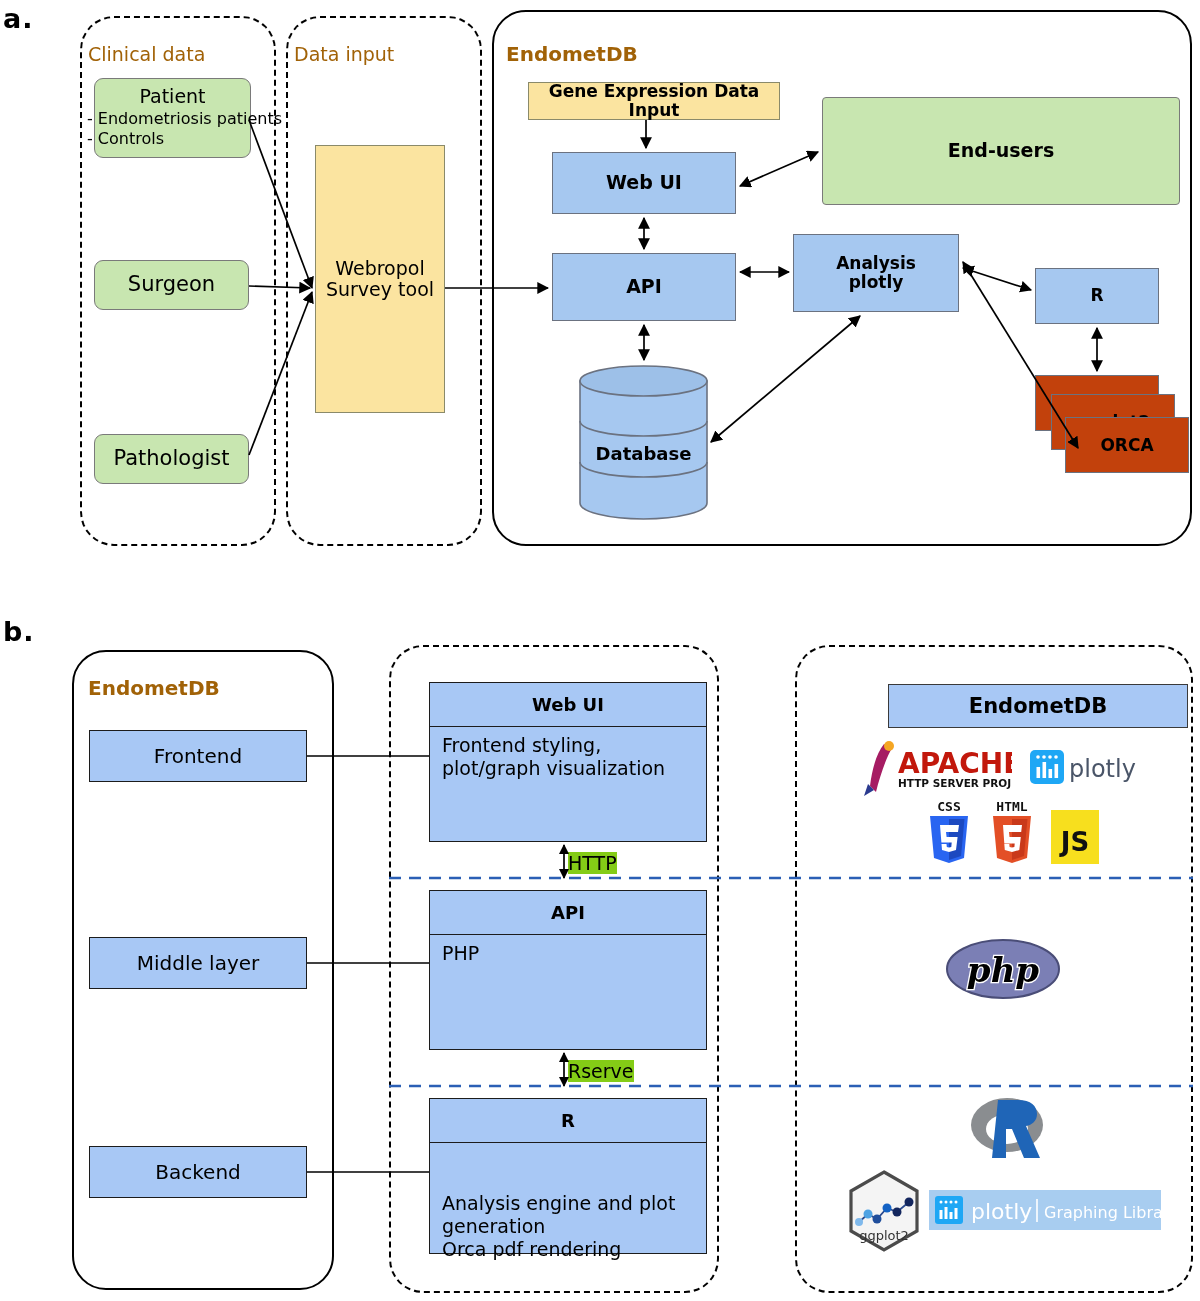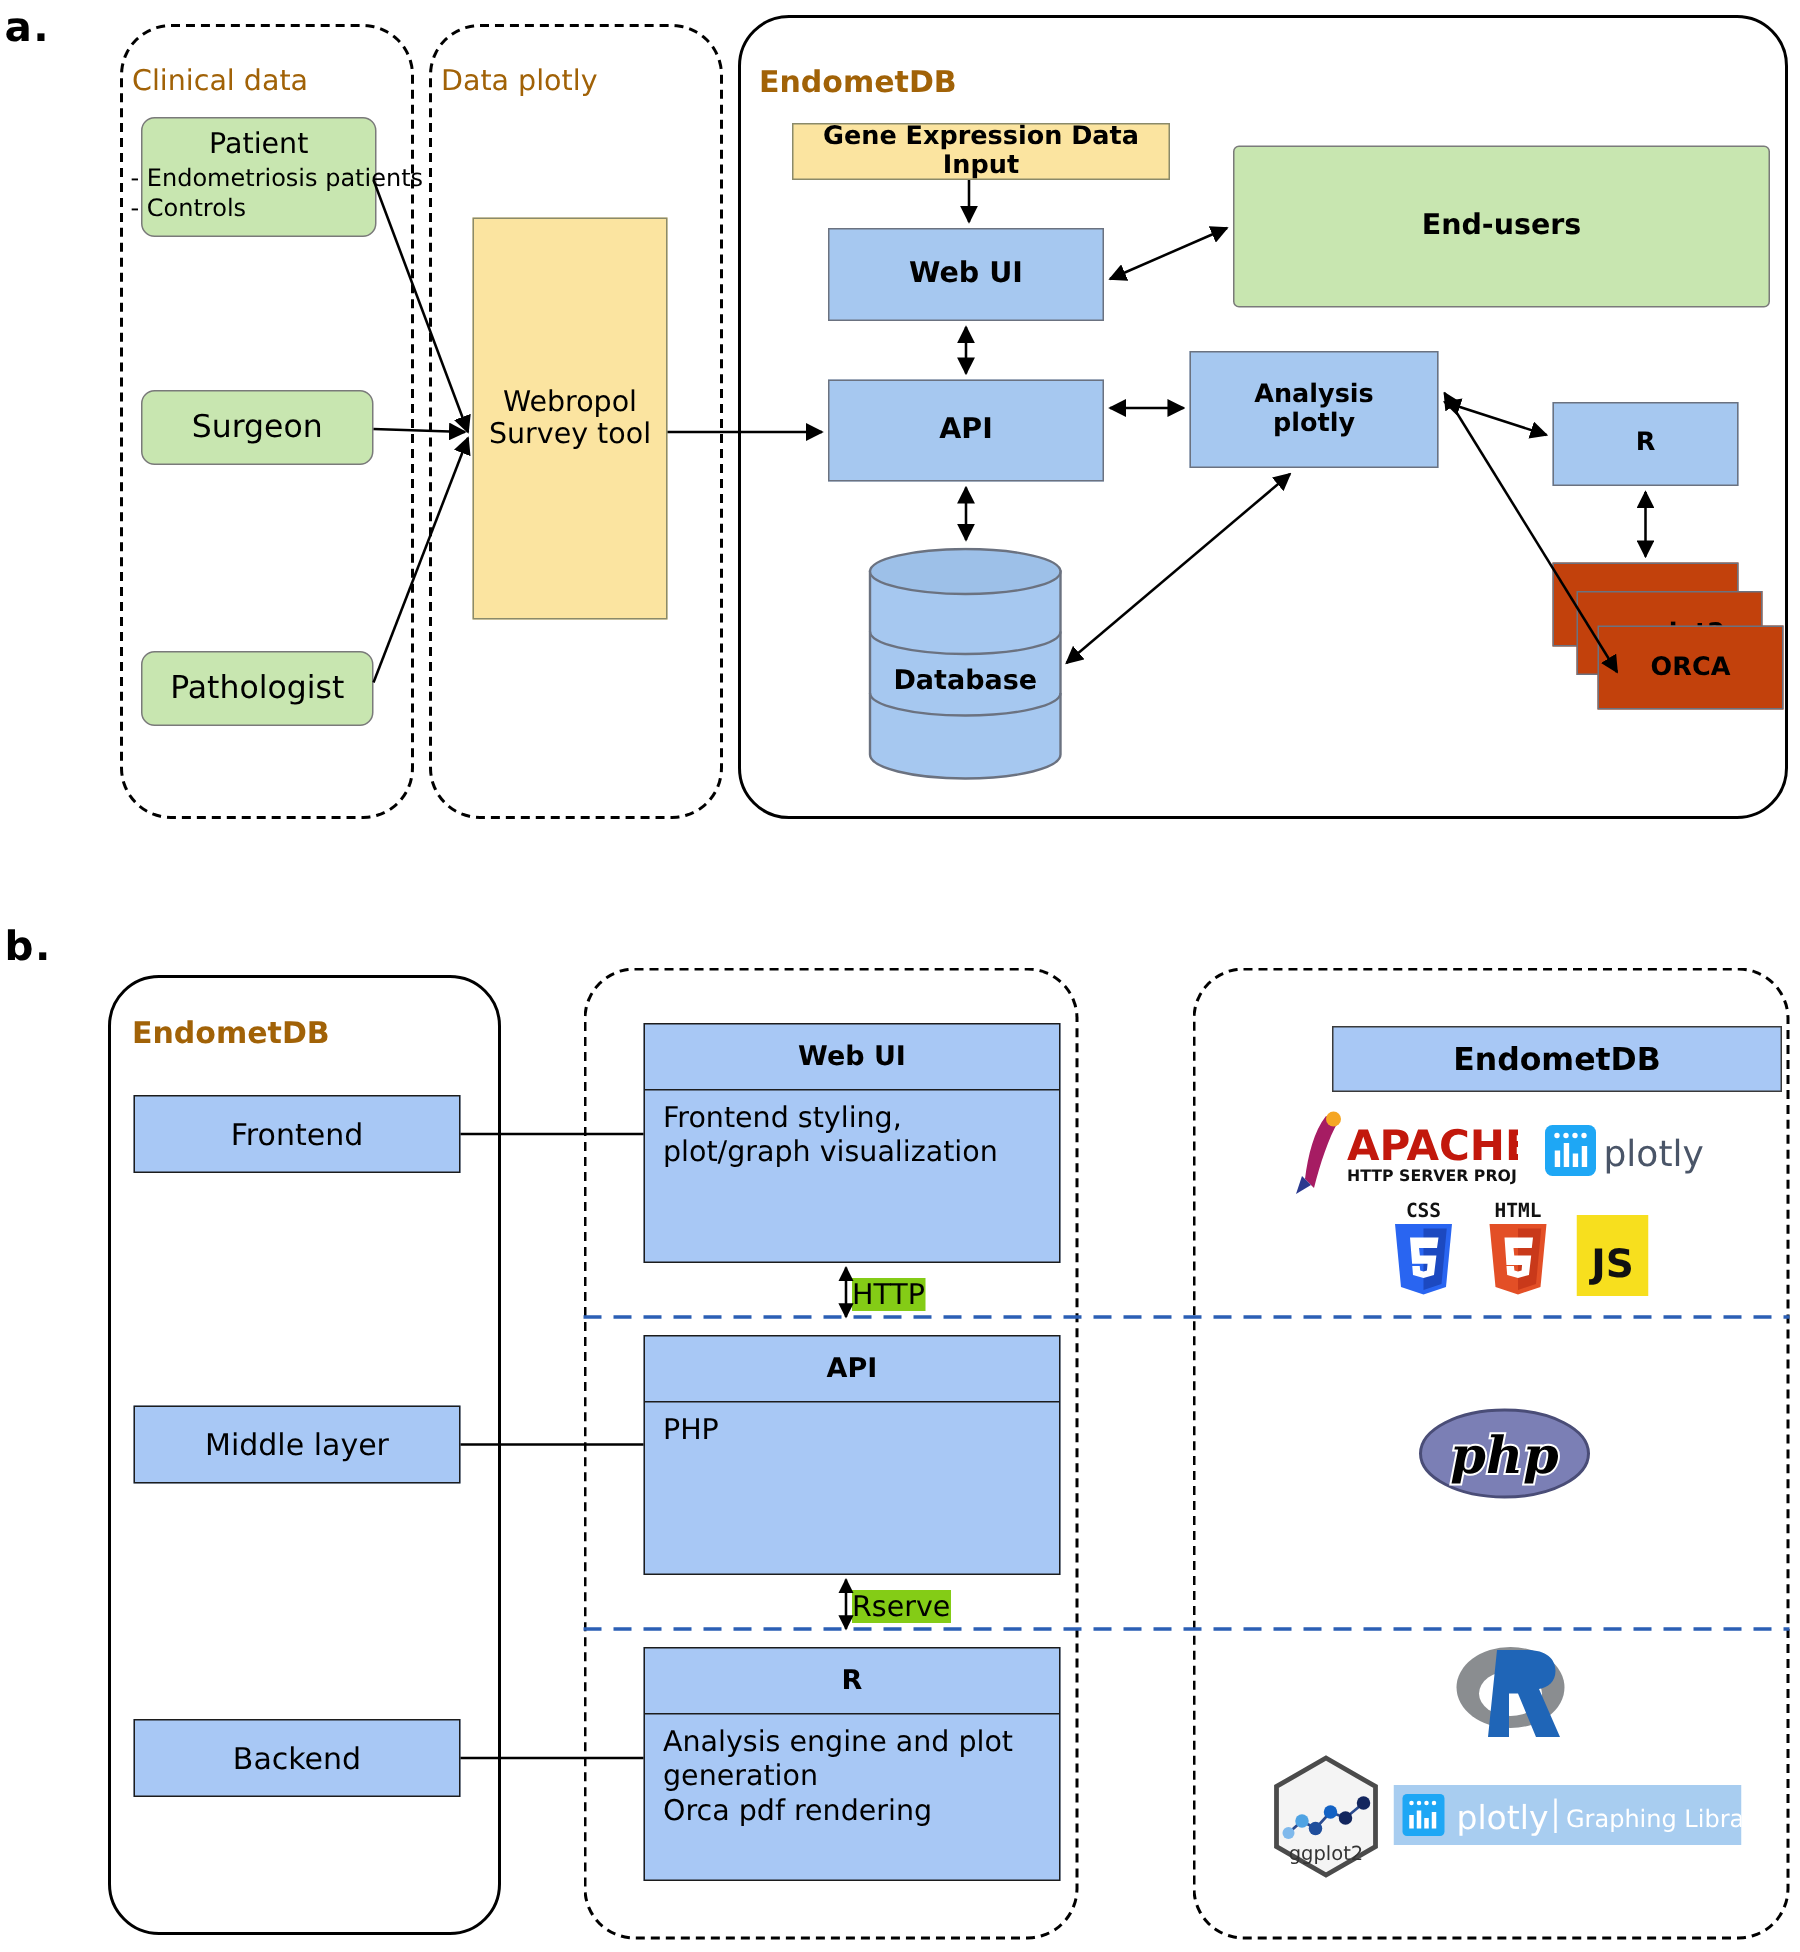--- a/index.html
+++ b/index.html
@@ -30,21 +30,21 @@
 </style>
 </head>
 <body>
 
 <div class="abs panel-letter" style="left:3px;top:3px;">a.</div>
 
 <div class="abs container-dashed" style="left:80px;top:16px;width:196px;height:530px;"></div>
 <div class="abs container-title" style="left:84px;top:43px;background:#fff;padding:0 4px;">Clinical data</div>
 
 <div class="abs container-dashed" style="left:286px;top:16px;width:196px;height:530px;"></div>
-<div class="abs container-title" style="left:290px;top:43px;background:#fff;padding:0 4px;">Data plotly</div>
+<div class="abs container-title" style="left:290px;top:43px;background:#fff;padding:0 4px;">Data input</div>
 
 <div class="abs container-solid" style="left:492px;top:10px;width:700px;height:536px;"></div>
 <div class="abs container-title bold" style="left:502px;top:42px;background:#fff;padding:0 4px;font-size:20px;">EndometDB</div>
 
 <div class="abs green" style="left:94px;top:78px;width:155px;height:78px;">
   <div style="position:relative;width:100%;height:100%;">
     <div class="patient-title">Patient</div>
     <div class="patient-l1">- Endometriosis patients</div>
     <div class="patient-l2">- Controls</div>
   </div>
@@ -104,21 +104,21 @@
 plot/graph visualization</div>
 </div>
 
 <div class="abs" style="left:429px;top:890px;width:278px;height:160px;background:#a8c8f5;border:1.8px solid #1c1c1c;box-sizing:border-box;">
   <div class="cellhead" style="height:44px;border-bottom:1.8px solid #1c1c1c;">API</div>
   <div class="cellbody" style="white-space:pre-line;">PHP</div>
 </div>
 
 <div class="abs" style="left:429px;top:1098px;width:278px;height:156px;background:#a8c8f5;border:1.8px solid #1c1c1c;box-sizing:border-box;">
   <div class="cellhead" style="height:44px;border-bottom:1.8px solid #1c1c1c;">R</div>
-  <div class="cellbody" style="white-space:pre-line;">Analysis engine and plot
+  <div class="cellbody" style="white-space:pre-line;margin-top:42px;">Analysis engine and plot
 generation
 Orca pdf rendering</div>
 </div>
 
 <div class="abs lbl" style="left:568px;top:852px;">HTTP</div>
 <div class="abs lbl" style="left:568px;top:1060px;">Rserve</div>
 
 <div class="abs fwhead" style="left:888px;top:684px;width:300px;height:44px;">EndometDB</div>
 
 <div class="abs" style="left:862px;top:740px;width:150px;height:60px;">

